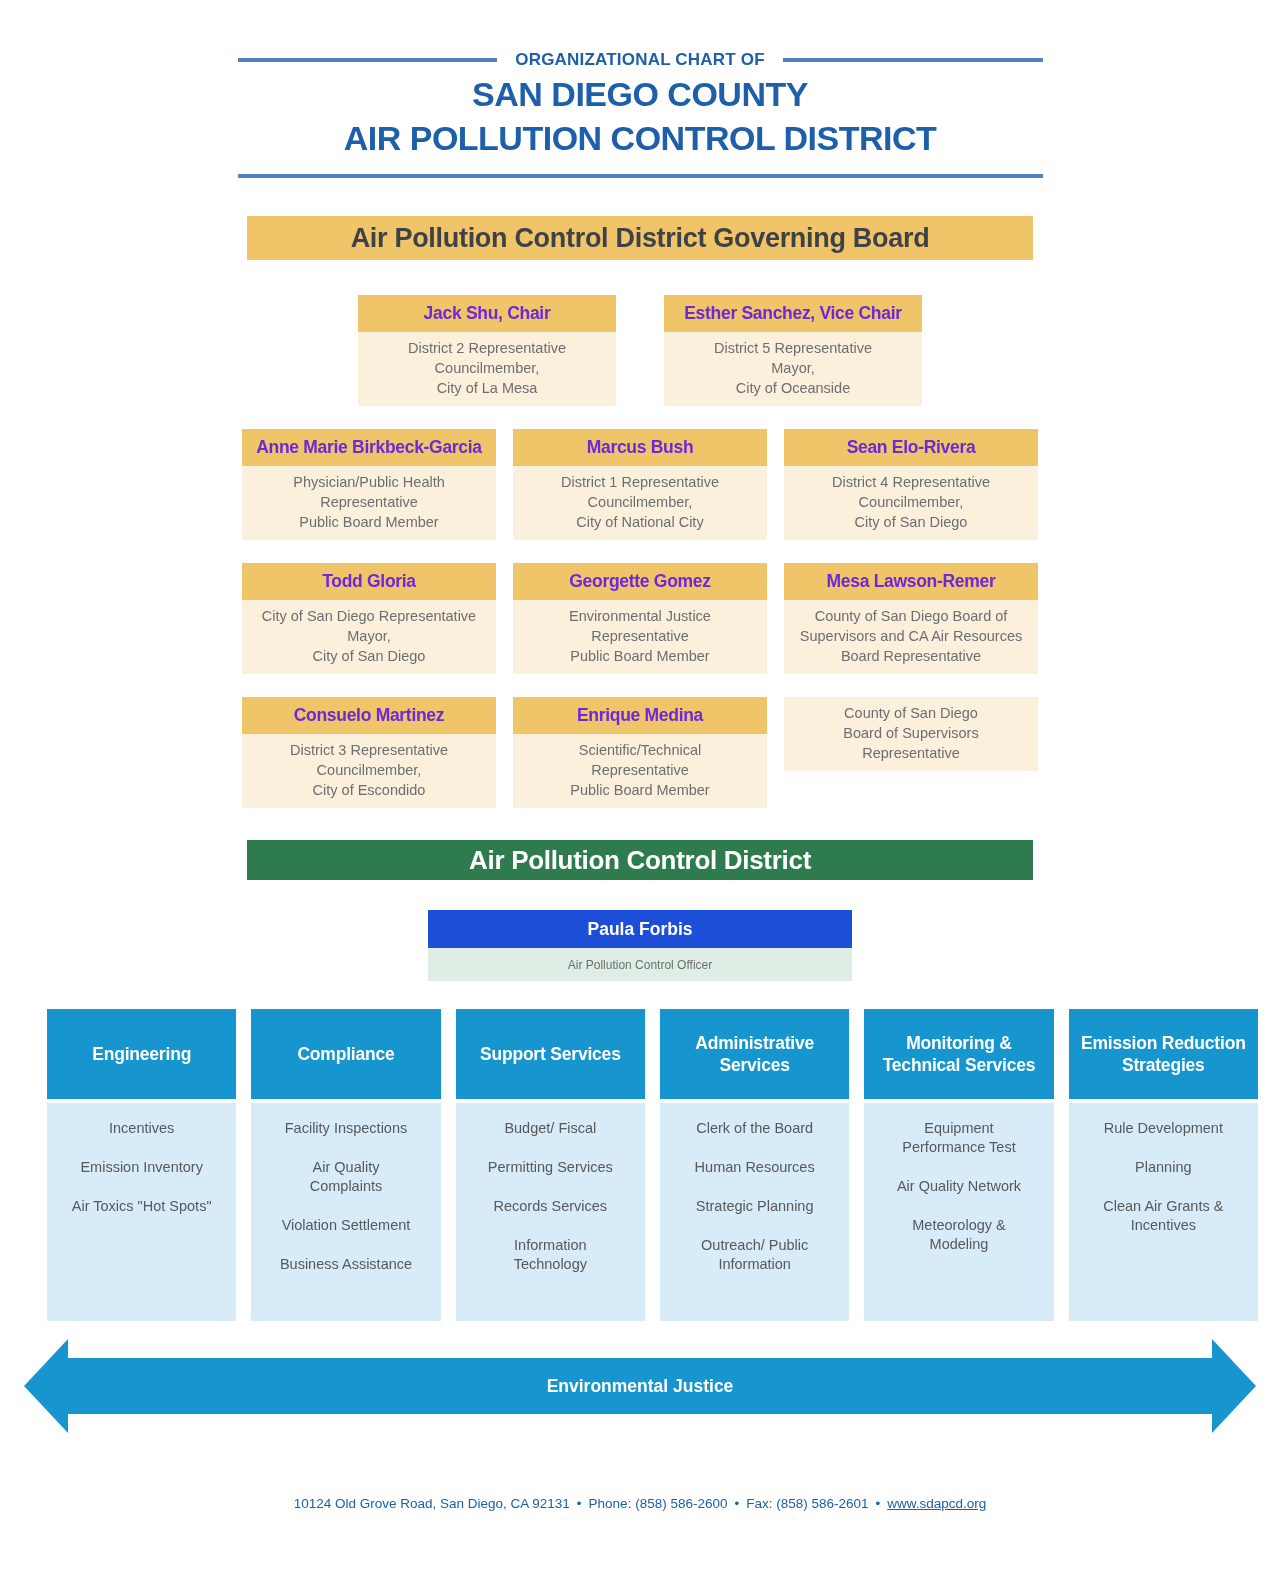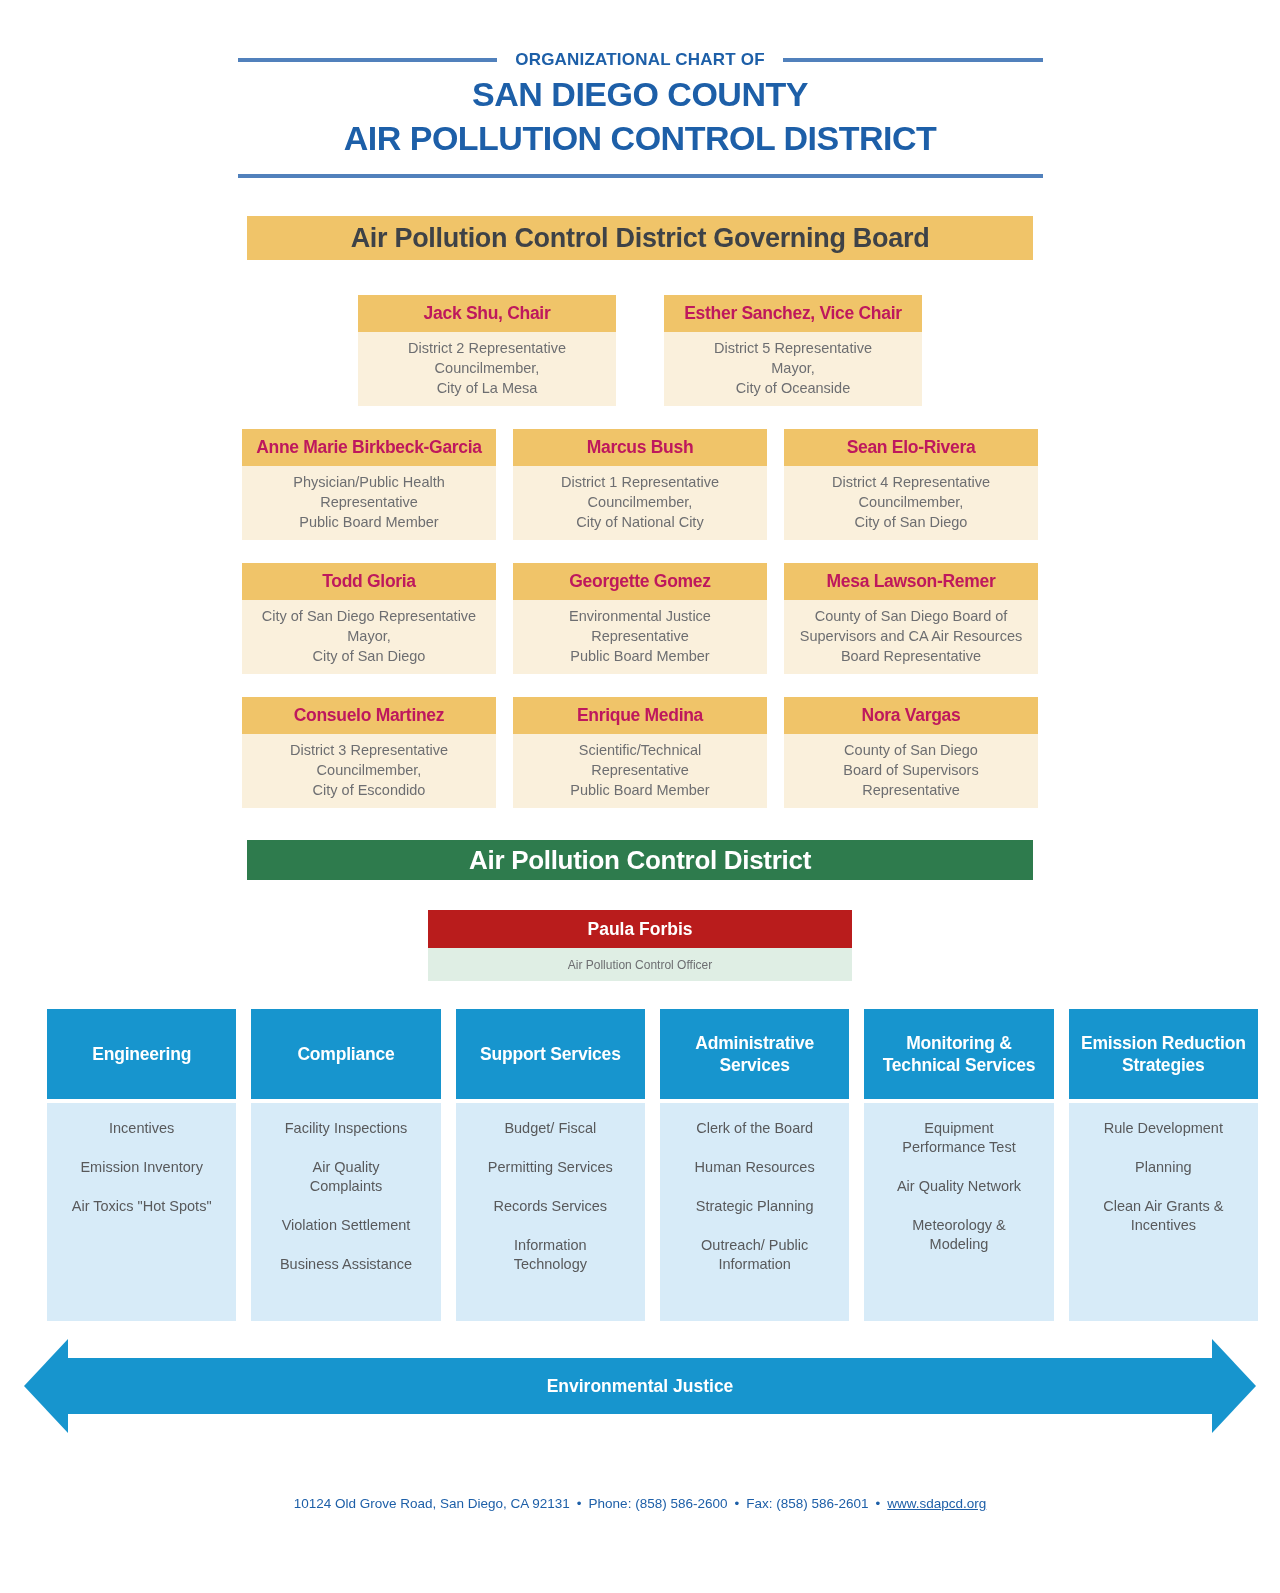--- a/index.html
+++ b/index.html
@@ -42,33 +42,33 @@
 
   
   .row { display: flex; justify-content: center; }
   .row-first { margin-top: 35px; gap: 48px; }
   .row-three { margin-top: 23px; gap: 17px; }
   .card { width: 254px; }
   .row-first .card { width: 258px; }
   .card-head {
     background: #F0C469; height: 37px; display: flex;
     align-items: center; justify-content: center;
-    color: #be185d; font-weight: bold; font-size: 17.5px;
+    color: #6d28d9; font-weight: bold; font-size: 17.5px;
     letter-spacing: -0.3px; text-align: center;
   }
   .card-body {
     background: #FAF0DC; padding: 6px 5px 8px;
     color: #6D6E71; font-size: 14.5px; line-height: 20px;
     text-align: center; white-space: pre-line; min-height: 74px;
   }
 
   
   .officer-card { width: 424px; margin: 30px auto 0; }
   .officer-head {
-    background: #b91c1c; height: 38px; display: flex;
+    background: #1d4ed8; height: 38px; display: flex;
     align-items: center; justify-content: center;
     color: #ffffff; font-weight: bold; font-size: 17.5px;
   }
   .officer-body {
     background: #DFEEE4; height: 33px; display: flex;
     align-items: center; justify-content: center;
     color: #6D6E71; font-size: 12px;
   }
 
   
@@ -202,21 +202,20 @@
 Councilmember,
 City of Escondido</div>
   </div>
   <div class="card">
     <div class="card-head">Enrique Medina</div>
     <div class="card-body">Scientific/Technical
 Representative
 Public Board Member</div>
   </div>
   <div class="card">
-    <div class="card-head">Nora Vargas</div>
     <div class="card-body">County of San Diego
 Board of Supervisors
 Representative</div>
   </div>
 </div>
 
 <div class="banner banner-green">Air Pollution Control District</div>
 
 <div class="officer-card">
   <div class="officer-head">Paula Forbis</div>

